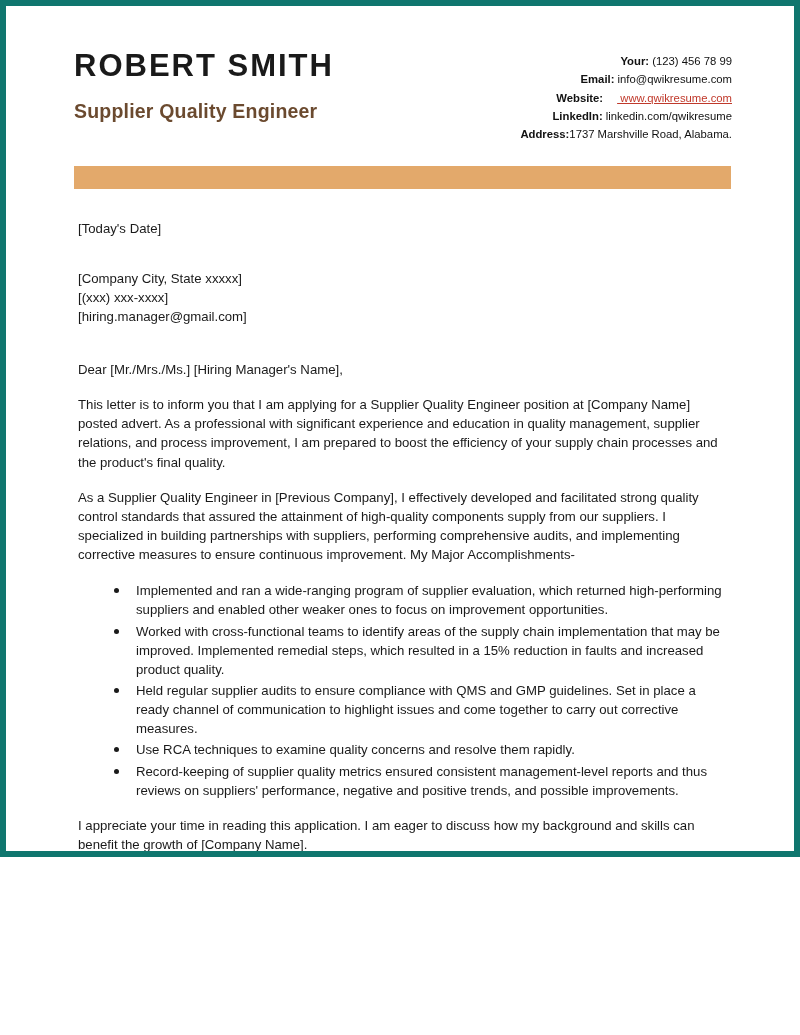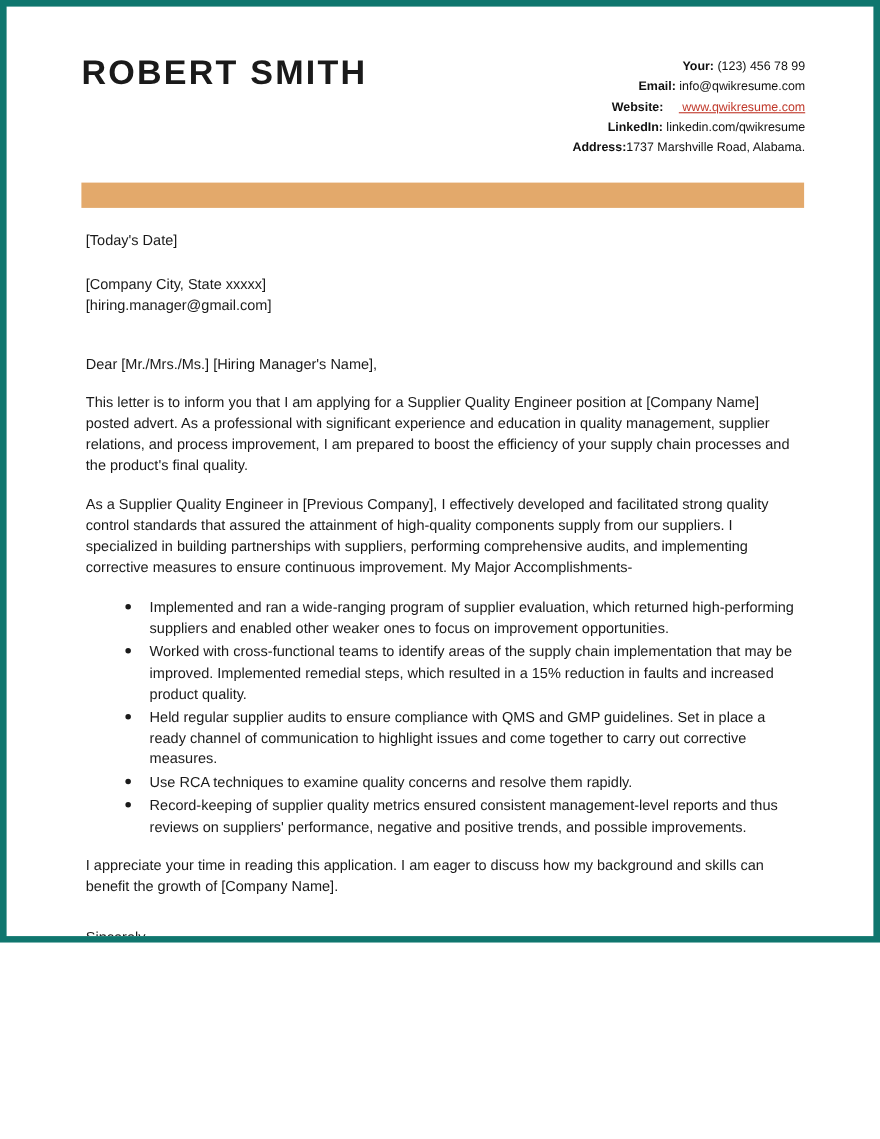--- a/index.html
+++ b/index.html
@@ -70,21 +70,21 @@
     background: #e3a96b;
   }
 
   
   .content {
     padding: 0 68px 0 72px;
     font-size: 13.2px;
     color: #1a1a1a;
     line-height: 1.45;
   }
-  .block { margin-top: 20px; }
+  .block { margin-top: 30px; }
   .block .line { white-space: nowrap; }
 
   .salutation { margin-top: 34px; }
 
   p.para {
     margin: 16px 0 0 0;
     text-align: left;
   }
 
   ul.accomplishments {
@@ -145,20 +145,21 @@
 </style>
 </head>
 <body>
 
 <div class="page">
 
   <div class="header">
 
     <div class="identity">
       <h1 class="cand-name">ROBERT SMITH</h1>
+      <div class="cand-title">Supplier Quality Engineer</div>
     </div>
 
     <div class="contact">
       <div class="row">
         <span class="lbl">Your:</span><span> (123) 456 78 99</span>
       </div>
       <div class="row">
         <span class="lbl">Email:</span><span> info@qwikresume.com</span>
       </div>
       <div class="row">
@@ -176,20 +177,21 @@
   <div class="accent-bar"></div>
 
   <div class="content">
 
     <div class="block">
       <div class="line">[Today's Date]</div>
     </div>
 
     <div class="block">
       <div class="line">[Company City, State xxxxx]</div>
+      <div class="line">[(xxx) xxx-xxxx]</div>
       <div class="line">[hiring.manager@gmail.com]</div>
     </div>
 
     <div class="salutation">Dear [Mr./Mrs./Ms.] [Hiring Manager's Name],</div>
 
     <p class="para">This letter is to inform you that I am applying for a Supplier Quality Engineer position at [Company Name] posted advert. As a professional with significant experience and education in quality management, supplier relations, and process improvement, I am prepared to boost the efficiency of your supply chain processes and the product's final quality.</p>
 
     <p class="para">As a Supplier Quality Engineer in [Previous Company], I effectively developed and facilitated strong quality control standards that assured the attainment of high-quality components supply from our suppliers. I specialized in building partnerships with suppliers, performing comprehensive audits, and implementing corrective measures to ensure continuous improvement. My Major Accomplishments-</p>
 
     <ul class="accomplishments">

